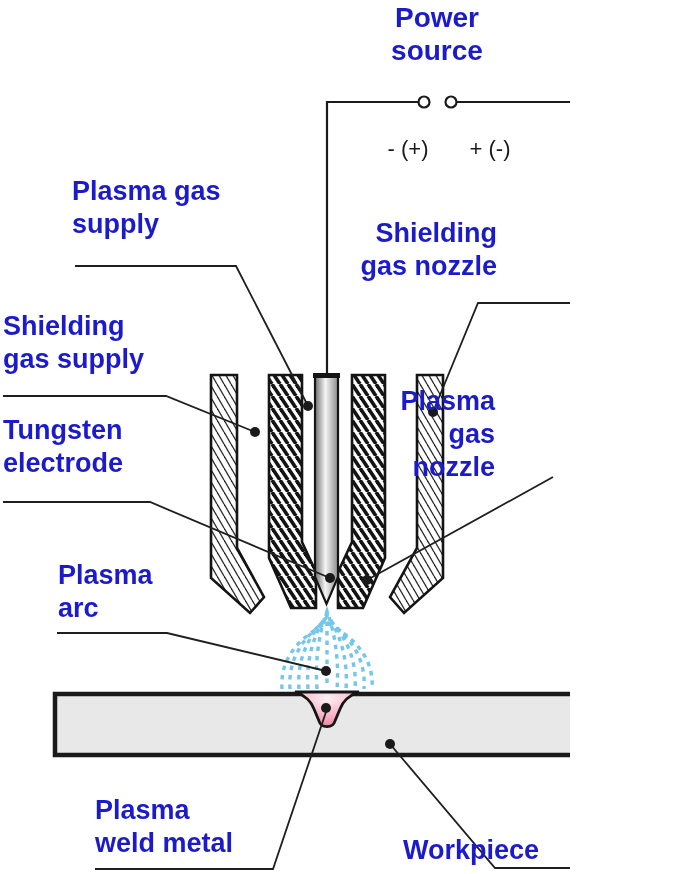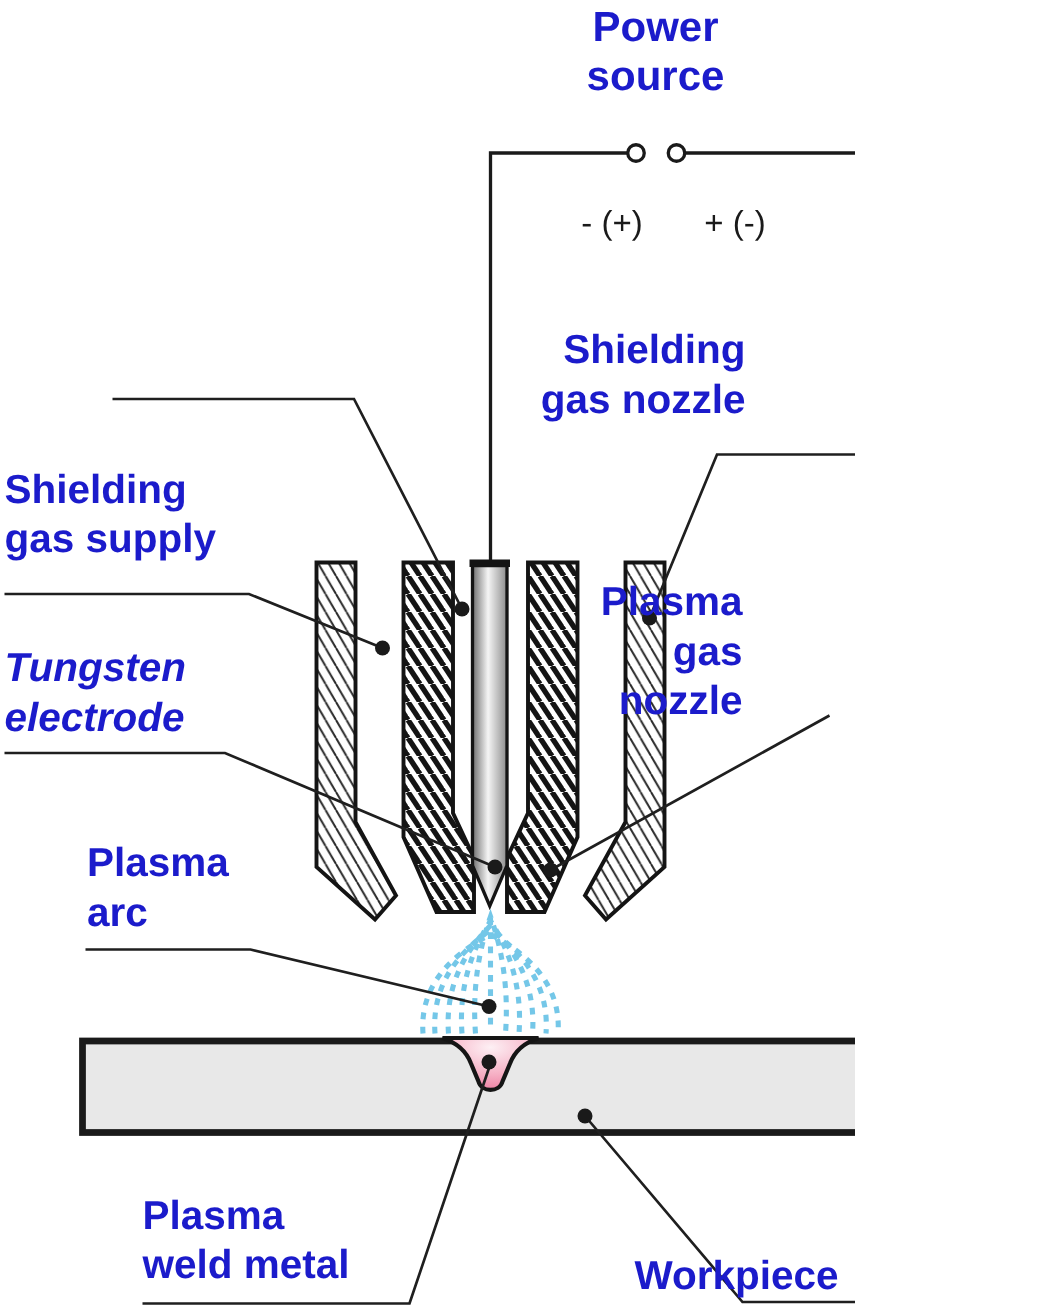--- a/index.html
+++ b/index.html
@@ -104,35 +104,37 @@
       <circle cx="367" cy="580" r="5"></circle>
     </g>
   </svg>
 
   <div class="lbl center" style="left:337px;top:1px;width:200px;font-size:28px;">Power
 source</div>
 
   <div class="pol" style="left:353px;top:136px;">- (+)</div>
   <div class="pol" style="left:435px;top:136px;">+ (-)</div>
 
+  <div class="lbl" style="left:72px;top:175px;">Plasma gas
+supply</div>
 
   <div class="lbl right" style="right:73px;top:217px;">Shielding
 gas nozzle</div>
 
   <div class="lbl" style="left:3px;top:310px;">Shielding
 gas supply</div>
 
   <div class="lbl right" style="right:75px;top:385px;">Plasma
 gas
 nozzle</div>
 
-  <div class="lbl" style="left:3px;top:429px;font-style:italic;">Tungsten
+  <div class="lbl" style="left:3px;top:414px;">Tungsten
 electrode</div>
 
   <div class="lbl" style="left:58px;top:559px;">Plasma
 arc</div>
 
   <div class="lbl" style="left:95px;top:794px;">Plasma
 weld metal</div>
 
-  <div class="lbl right" style="right:11px;top:834px;">Workpiece</div>
+  <div class="lbl right" style="right:31px;top:834px;">Workpiece</div>
 
 </div>
 
 </body></html>

